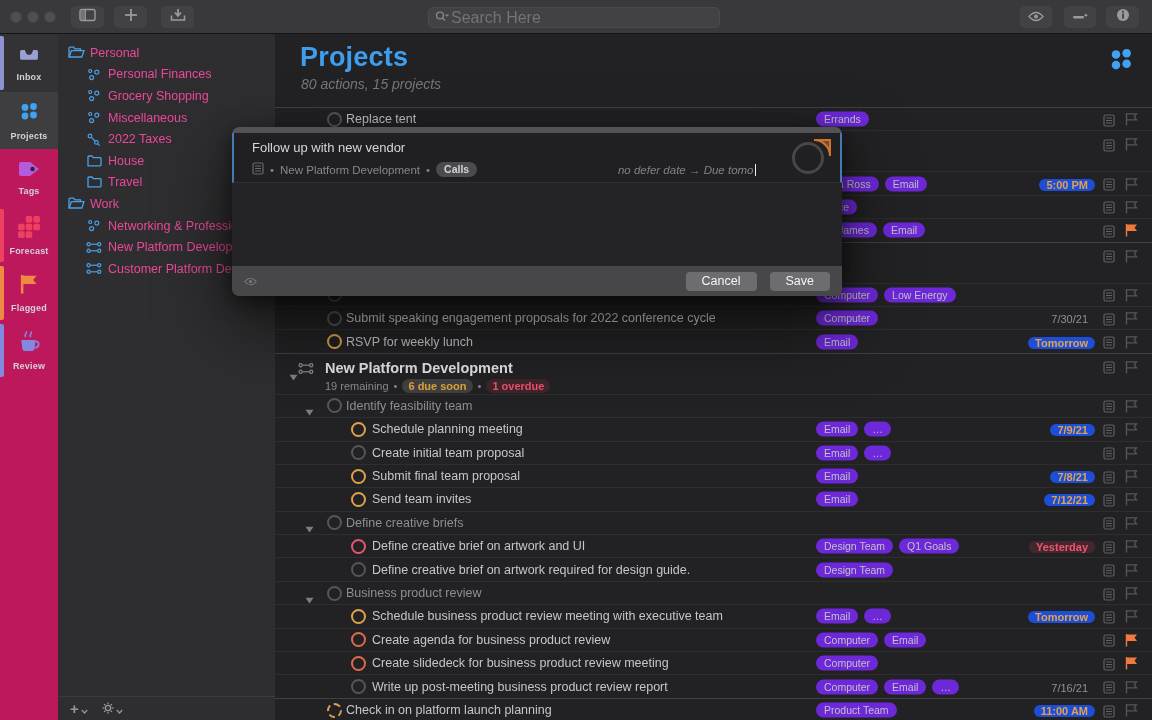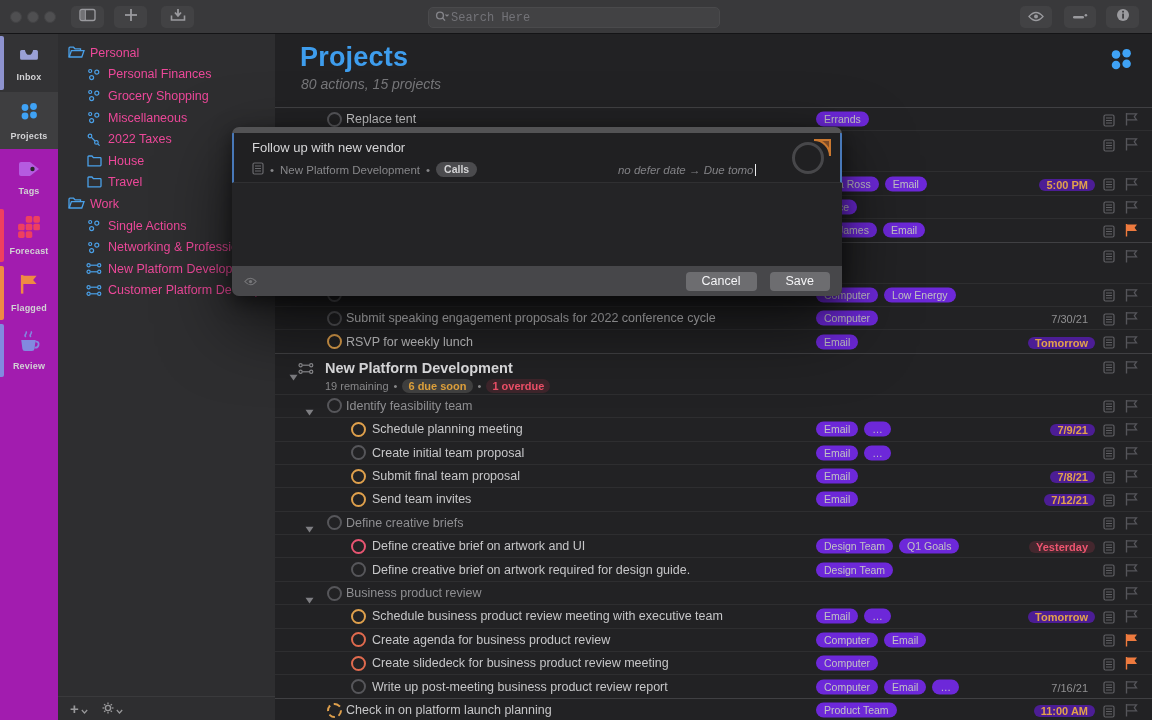--- a/index.html
+++ b/index.html
@@ -5,25 +5,25 @@
   html,body{margin:0;padding:0;width:1152px;height:720px;overflow:hidden;background:#1d1d1f;
     font-family:"Liberation Sans",sans-serif;-webkit-font-smoothing:antialiased;}
   *{box-sizing:border-box;}
   #stage{position:relative;width:1152px;height:720px;background:#222224;}
 
   
   #toolbar{position:absolute;left:0;top:0;width:1152px;height:34px;background:#39393b;border-bottom:1px solid #141416;}
   .tl{position:absolute;top:11px;width:12px;height:12px;border-radius:50%;background:#4f4f51;border:1px solid #434345;}
   .tbtn{position:absolute;top:6px;height:22px;border-radius:5px;background:#424244;display:flex;align-items:center;justify-content:center;}
   #search{position:absolute;left:428px;top:7px;width:292px;height:21px;background:#424244;border:1px solid #4a4a4c;border-radius:5px;display:flex;align-items:center;padding:0 6px;}
-  #search input{flex:1;background:transparent;border:0;outline:none;color:#c8c8ca;font-size:12px;font-family:Liberation Mono, monospace;}
+  #search input{flex:1;background:transparent;border:0;outline:none;color:#c8c8ca;font-size:16px;font-family:Liberation Sans, sans-serif;}
   #search input::placeholder{color:#737378;}
 
   
-  #rail{position:absolute;left:0;top:34px;width:58px;height:686px;background:#a21caf;}
+  #rail{position:absolute;left:0;top:34px;width:58px;height:686px;background:#be185d;}
   .tile{position:relative;width:58px;height:57.5px;display:flex;flex-direction:column;align-items:center;justify-content:center;gap:3px;}
   .tile .lbl{font-size:9px;font-weight:bold;color:#d2d2d4;letter-spacing:.2px;}
   .strip{position:absolute;left:0;top:2px;bottom:2px;width:3.5px;border-radius:0 2px 2px 0;}
 
   
   #sidebar{position:absolute;left:58px;top:34px;width:217px;height:686px;background:#2e2e30;}
   #tree{position:absolute;left:0;top:8px;right:0;}
   .titem{position:relative;height:21.6px;display:flex;align-items:center;overflow:hidden;white-space:nowrap;}
   .titem .ticon{flex:0 0 auto;display:flex;align-items:center;justify-content:center;width:18px;}
   .titem.l0{padding-left:9px;}
@@ -49,21 +49,21 @@
   .circ.red{border-color:#e85572;}
   .circ.orange{border-color:#e06a4e;}
   .circ.dashed{border:2px dashed #dfa04c;}
   .rtitle{position:absolute;top:50%;transform:translateY(-50%);font-size:12.5px;color:#c6c6c8;white-space:nowrap;}
   .rtitle.muted{color:#8f8f92;}
   .tri{position:absolute;top:50%;margin-top:-3.5px;}
   .tagzone{position:absolute;left:541px;top:50%;transform:translateY(-50%);display:flex;gap:6px;}
   .pill{height:15px;line-height:15px;padding:0 8px;border-radius:8px;background:#6d28d9;color:#c2c2c4;font-size:10.5px;white-space:nowrap;}
   .datez{position:absolute;right:57px;top:50%;transform:translateY(-50%);}
   .dpill{height:15px;line-height:15px;padding:0 7px;border-radius:8px;font-size:11px;font-weight:bold;}
-  .d-amber{color:#e2a24b;background:#4c1d95;}
+  .d-amber{color:#e2a24b;background:#1d4ed8;}
   .d-red{color:#ee5570;background:#44272e;}
   .d-gray{color:#909092;background:transparent;font-weight:normal;}
   .noteic{position:absolute;right:37px;top:50%;margin-top:-6.5px;}
   .flagic{position:absolute;right:14px;top:50%;margin-top:-7px;}
   .project .ptitle{position:absolute;left:50px;top:6px;font-size:14.5px;font-weight:bold;color:#e0e0e2;white-space:nowrap;}
   .project .tri{top:13px;margin-top:0;left:14px;}
   .project .picon{position:absolute;left:23px;top:7px;}
   .project .noteic,.project .flagic{top:13px;}
   .pstats{position:absolute;left:50px;top:25px;display:flex;align-items:center;gap:5px;font-size:11px;color:#8a8a8c;}
   .pstats .spill{height:14px;line-height:14px;padding:0 6px;border-radius:7px;font-weight:bold;}
@@ -282,30 +282,20 @@
           <span class="tlabel">Work</span>
         </div>
         <div class="titem l1">
           <span class="ticon">
             <svg width="14" height="13" viewBox="0 0 14 13">
               <circle cx="3.2" cy="3" r="1.5" fill="none" stroke="#4aa0e8" stroke-width="1.2"></circle>
               <circle cx="9.8" cy="4.2" r="2" fill="none" stroke="#4aa0e8" stroke-width="1.2"></circle>
               <circle cx="4.6" cy="9.6" r="2" fill="none" stroke="#4aa0e8" stroke-width="1.2"></circle>
             </svg>
           </span>
-          <span class="tlabel">Single Actions</span>
-        </div>
-        <div class="titem l1">
-          <span class="ticon">
-            <svg width="14" height="13" viewBox="0 0 14 13">
-              <circle cx="3.2" cy="3" r="1.5" fill="none" stroke="#4aa0e8" stroke-width="1.2"></circle>
-              <circle cx="9.8" cy="4.2" r="2" fill="none" stroke="#4aa0e8" stroke-width="1.2"></circle>
-              <circle cx="4.6" cy="9.6" r="2" fill="none" stroke="#4aa0e8" stroke-width="1.2"></circle>
-            </svg>
-          </span>
           <span class="tlabel">Networking &amp; Professional</span>
         </div>
         <div class="titem l1">
           <span class="ticon">
             <svg width="16" height="13" viewBox="0 0 16 13">
               <circle cx="2.6" cy="3.2" r="1.6" fill="none" stroke="#4aa0e8" stroke-width="1.2"></circle>
               <line x1="4.4" y1="3.2" x2="11.4" y2="3.2" stroke="#4aa0e8" stroke-width="1.2"></line>
               <circle cx="13.2" cy="3.2" r="1.6" fill="none" stroke="#4aa0e8" stroke-width="1.2"></circle>
               <circle cx="2.6" cy="9.8" r="1.6" fill="none" stroke="#4aa0e8" stroke-width="1.2"></circle>
               <line x1="4.4" y1="9.8" x2="11.4" y2="9.8" stroke="#4aa0e8" stroke-width="1.2"></line>

